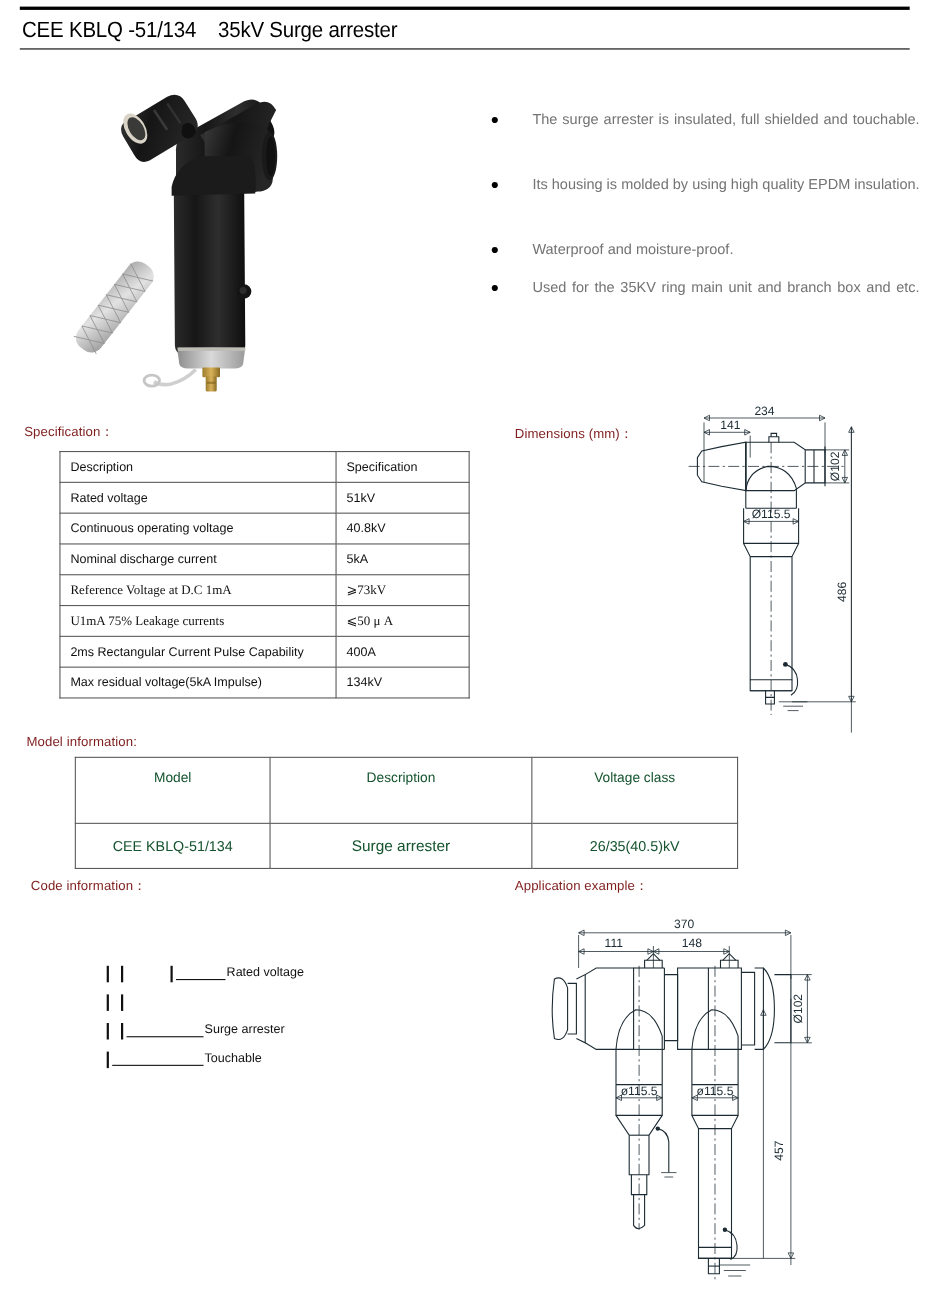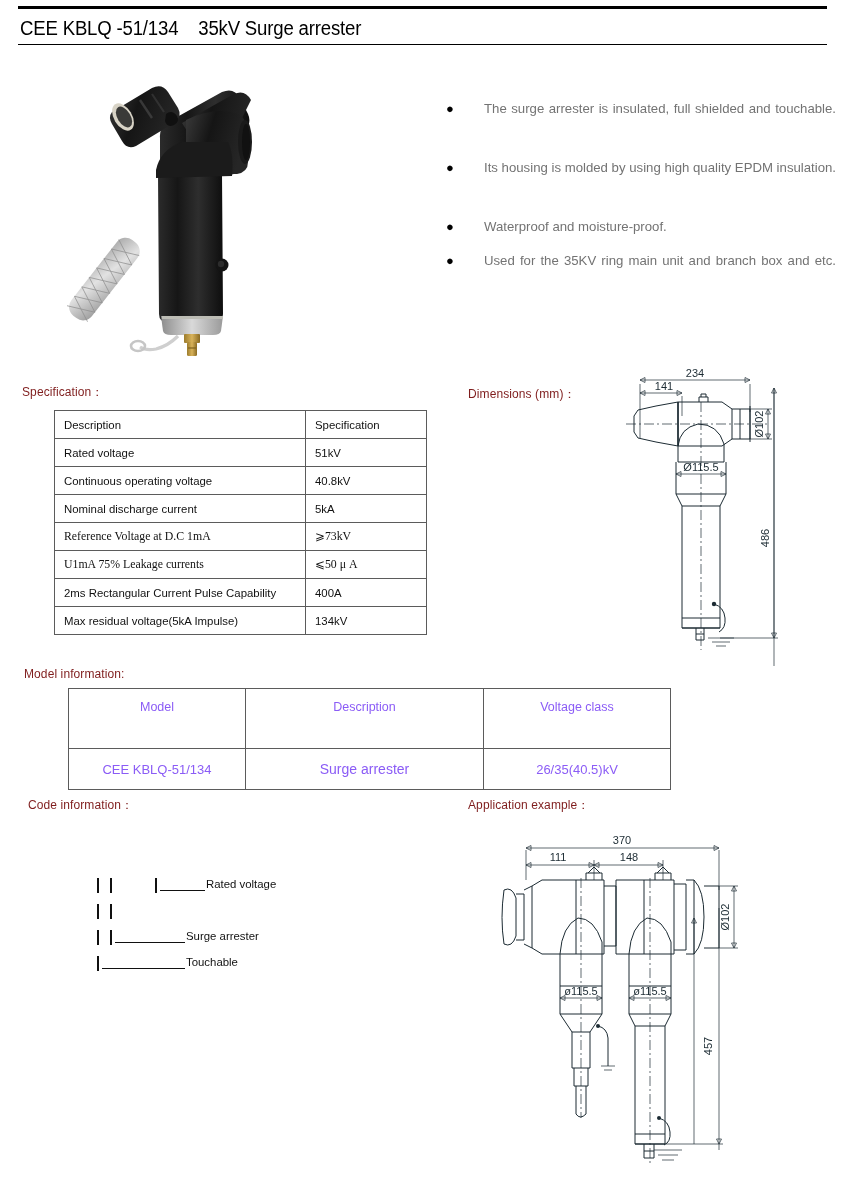--- a/index.html
+++ b/index.html
@@ -51,21 +51,21 @@
     color:#111;vertical-align:middle;
   }
   table.spec col.c1{width:251px;}
   table.spec col.c2{width:121px;}
   table.spec tr.serif td{font-family:"Liberation Serif", serif;font-size:11.8px;}
 
   
   .model-wrap{position:absolute;left:68px;top:688px;width:602px;}
   table.model{border-collapse:collapse;width:602px;table-layout:fixed;}
   table.model td{
-    border:1px solid #5b5b5b;text-align:center;font-size:13px;color:#8b5cf6;
+    border:1px solid #5b5b5b;text-align:center;font-size:13px;color:#14532d;
   }
   table.model col.m1{width:177px;}
   table.model col.m2{width:238px;}
   table.model col.m3{width:187px;}
   table.model tr.hrow td{height:47px;vertical-align:top;padding-top:11px;font-size:12.5px;}
   table.model tr.drow td{height:38px;vertical-align:middle;}
   table.model tr.drow td.big{font-size:14px;}
 
   
   .code-block{position:absolute;left:58px;top:824px;width:380px;font-size:13px;}

